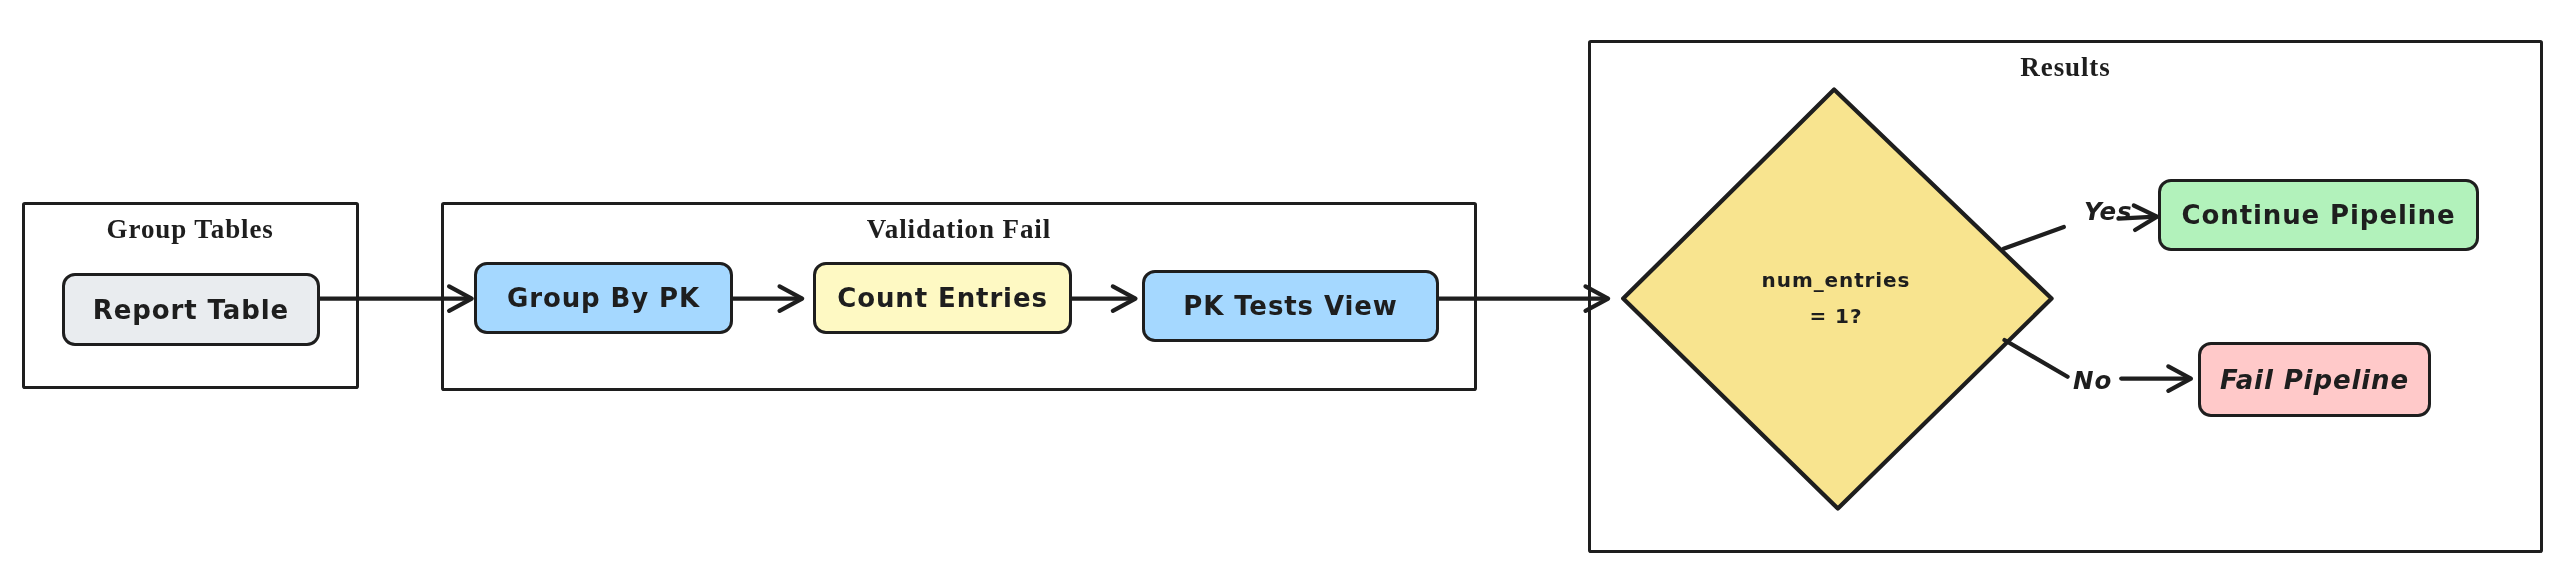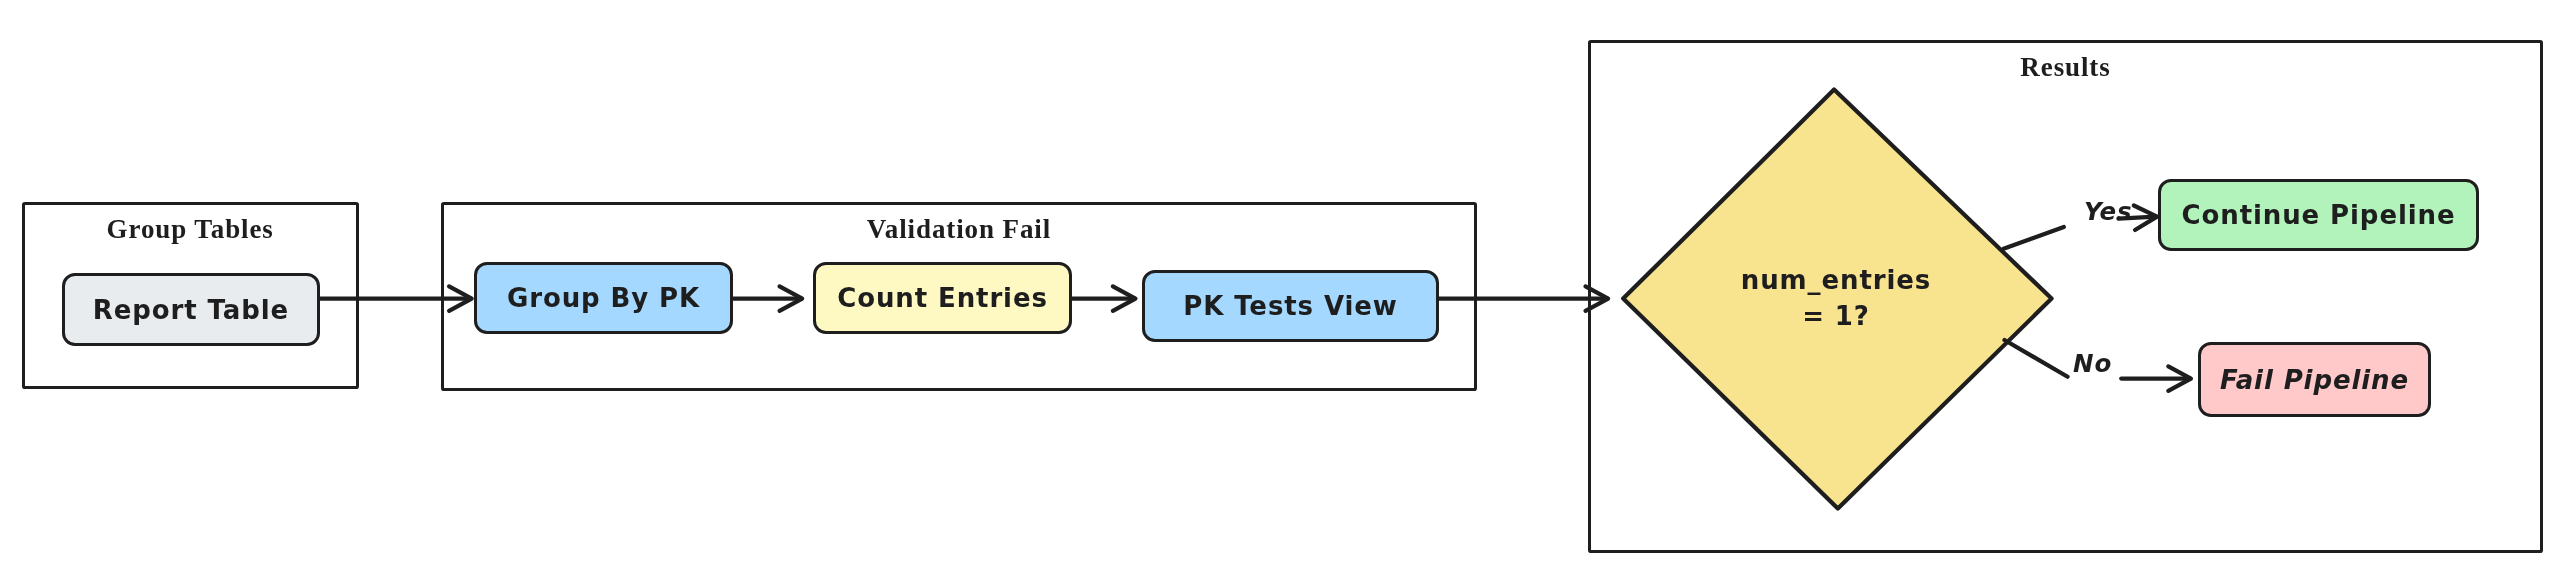--- a/index.html
+++ b/index.html
@@ -65,36 +65,36 @@
   #count-entries     { left: 813px;  top: 262px; width: 259px; height: 72px; }
   #pk-tests-view     { left: 1142px; top: 262px; width: 297px; height: 72px; }
   #continue-pipeline { left: 2158px; top: 179px; width: 321px; height: 72px; }
   #fail-pipeline     { left: 2198px; top: 342px; width: 233px; height: 75px; font-style: italic; }
 
   .diamond-label {
     position: absolute;
     left: 1695px; top: 262px;
     width: 282px;
     text-align: center;
-    font-size: 26px;
+    font-size: 20px;
     font-weight: 600;
     letter-spacing: 0.9px;
     line-height: 36px;
     z-index: 3;
   }
   .edge-label {
     position: absolute;
     font-size: 24.5px;
     font-weight: 600;
     font-style: italic;
     letter-spacing: 0.9px;
     z-index: 4;
   }
   #yes-label { left: 2068px; top: 197px; margin-left: 16px; }
-  #no-label  { left: 2073px; top: 349px; }
+  #no-label  { left: 2073px; top: 366px; }
 </style>
 </head>
 <body>
 
 <div class="canvas">
 
   <div class="container" id="source-container">
     <div class="container-label">Group Tables</div>
   </div>
 

